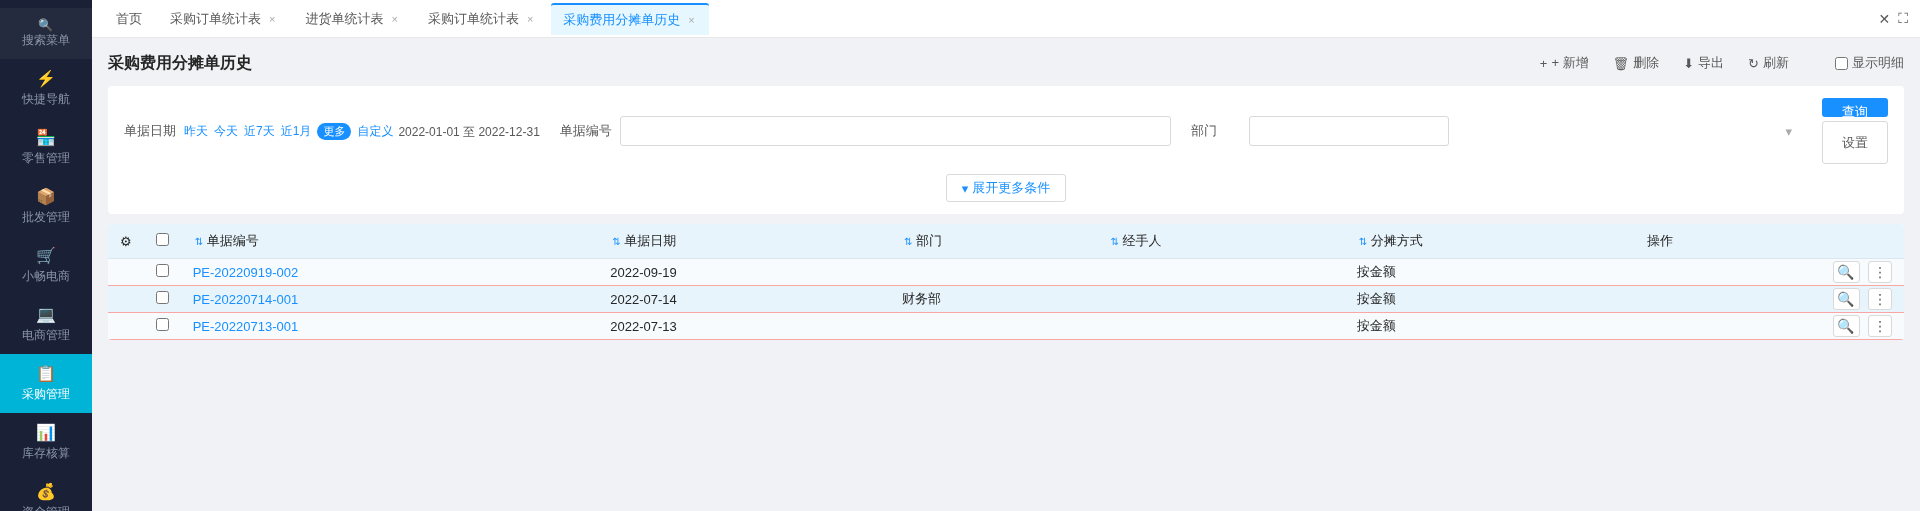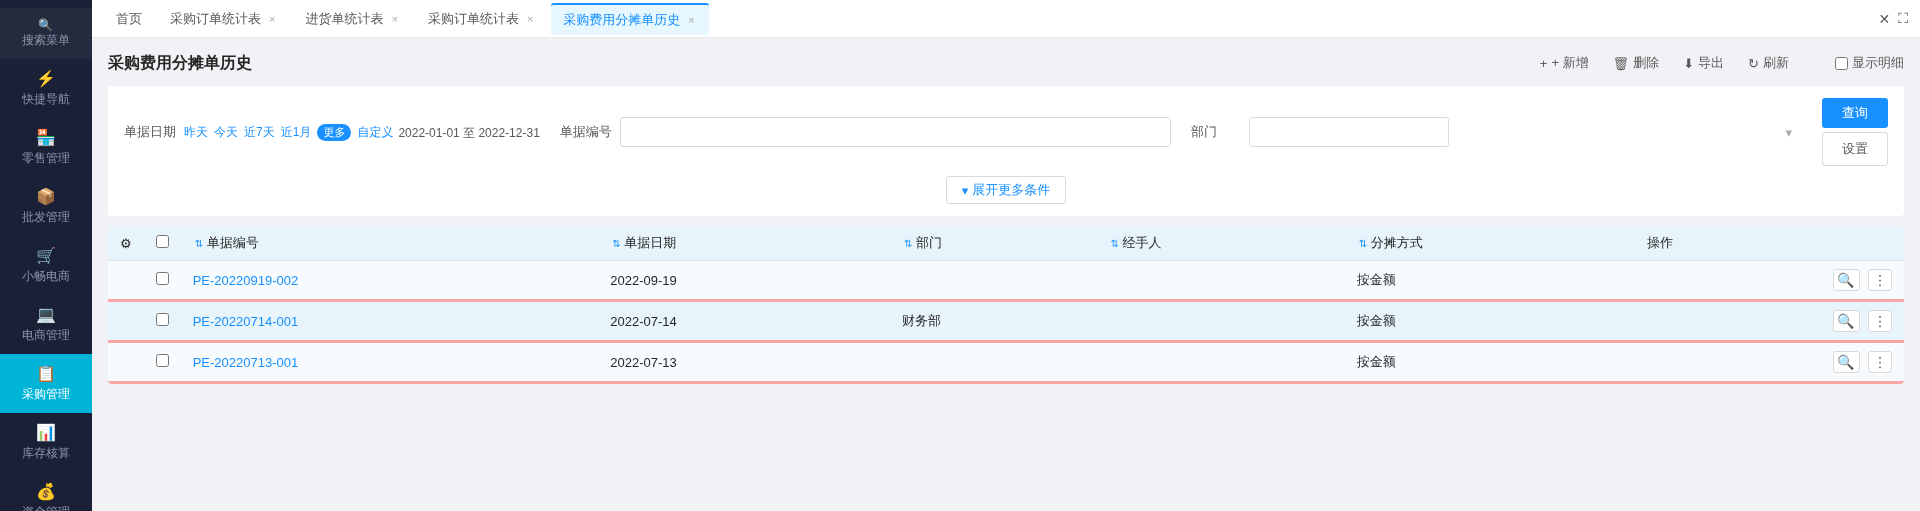--- a/index.html
+++ b/index.html
@@ -197,31 +197,31 @@
       cursor: pointer;
     }
     .search-btn {
       background: #1890ff;
       color: #fff;
       border: none;
       border-radius: 3px;
       padding: 5px 20px;
       font-size: 13px;
       cursor: pointer;
-      height: 30px;
+      height: 19px;
     }
     .settings-btn {
       background: #fff;
       color: #595959;
       border: 1px solid #d9d9d9;
       border-radius: 3px;
       padding: 5px 12px;
       font-size: 13px;
       cursor: pointer;
-      height: 34px;
+      height: 43px;
     }
     .expand-btn {
       display: flex;
       align-items: center;
       gap: 4px;
       color: #1890ff;
       font-size: 13px;
       cursor: pointer;
       padding: 4px 12px;
       border: 1px solid #d9d9d9;
@@ -255,23 +255,23 @@
       padding: 8px 12px;
       text-align: left;
       font-weight: 500;
       color: #262626;
       border-bottom: 1px solid #d9e8f0;
       white-space: nowrap;
     }
     tbody tr:nth-child(odd) { background: #f7fbfe; }
     tbody tr:nth-child(even) { background: #e8f4fb; }
     tbody td {
-      padding: 8px 12px;
+      padding: 2px 12px;
       color: #262626;
-      border-bottom: 3px solid #fca5a5;
+      border-bottom: 1px solid #fca5a5;
     }
     tbody td.center { text-align: center; }
     .row-link { color: #1890ff; cursor: pointer; text-decoration: none; }
     .action-icons { display: flex; align-items: center; gap: 8px; }
     .action-icon { color: #595959; cursor: pointer; font-size: 14px; border: 1px solid #d9d9d9; padding: 2px 4px; border-radius: 3px; background: #fff; }
     .settings-col { width: 32px; text-align: center; }
     .checkbox-col { width: 32px; text-align: center; }
     .sort-icon { font-size: 10px; color: #1890ff; margin-left: 2px; }
     .dept-select-wrapper {
       position: relative;

